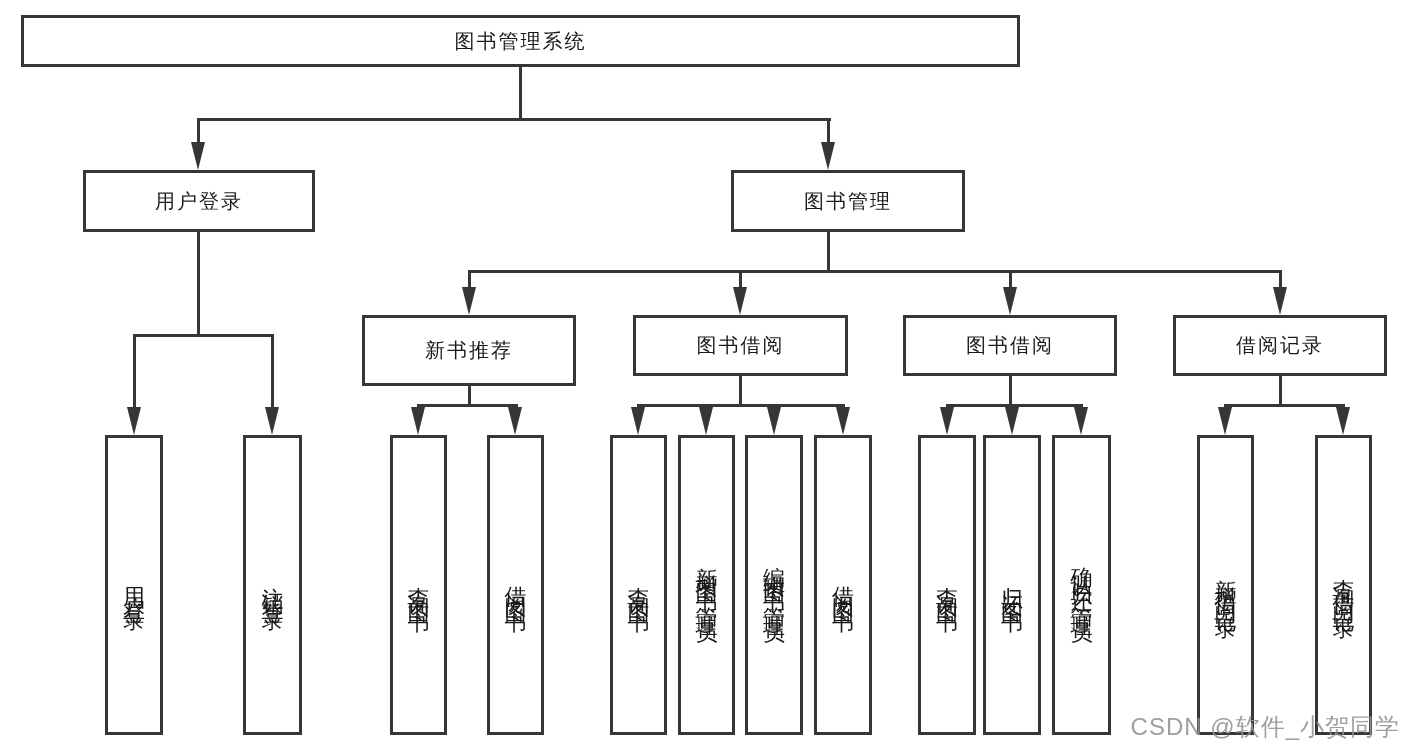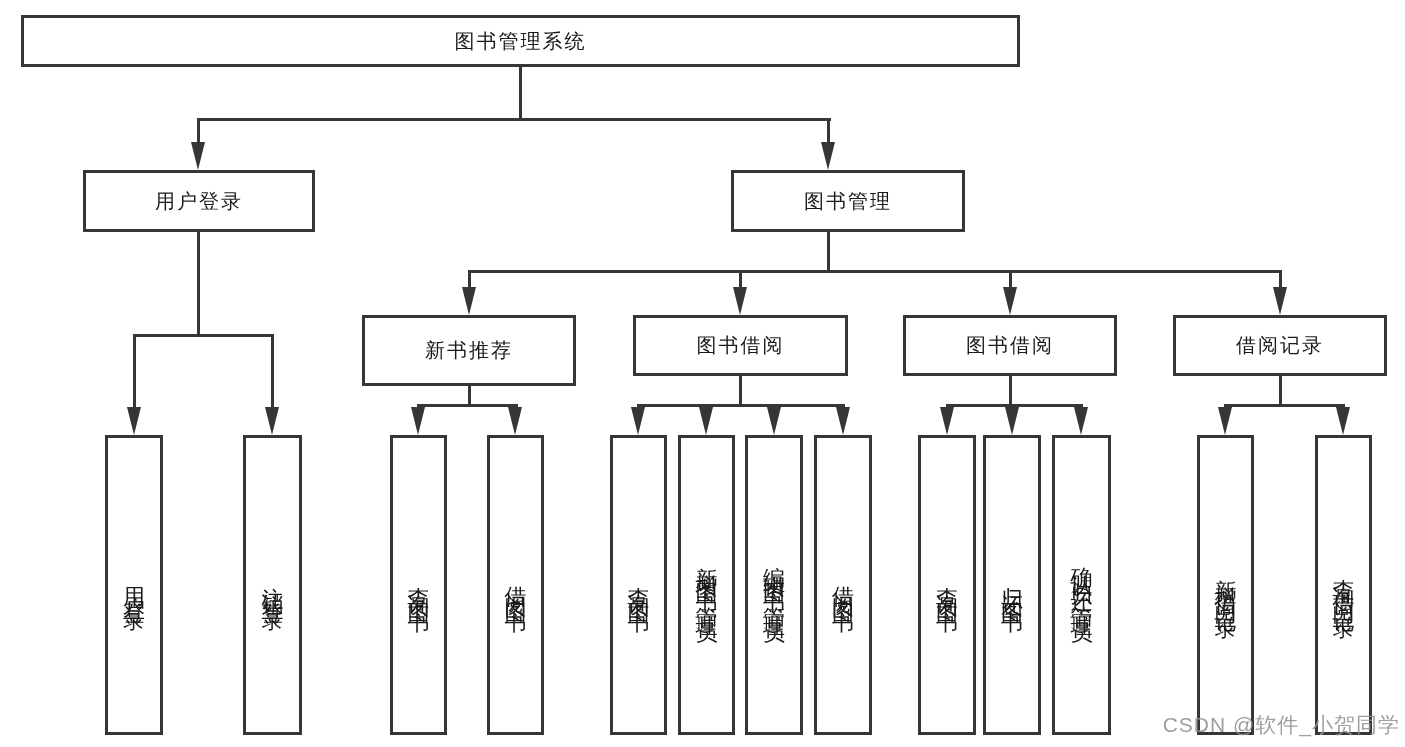--- a/index.html
+++ b/index.html
@@ -49,21 +49,21 @@
   .tri {
     position: absolute; width: 0; height: 0;
     border-left: 7px solid transparent;
     border-right: 7px solid transparent;
     border-top: 28px solid #363636;
     z-index: 1;
   }
   #watermark {
     position: absolute;
     top: 711px; right: 5px;
-    font-size: 21px;
+    font-size: 24px;
     color: rgba(148, 148, 148, 0.9);
     letter-spacing: 1px;
     z-index: 5;
   }
 </style>
 </head>
 <body>
 
 <div id="diagram">
 

